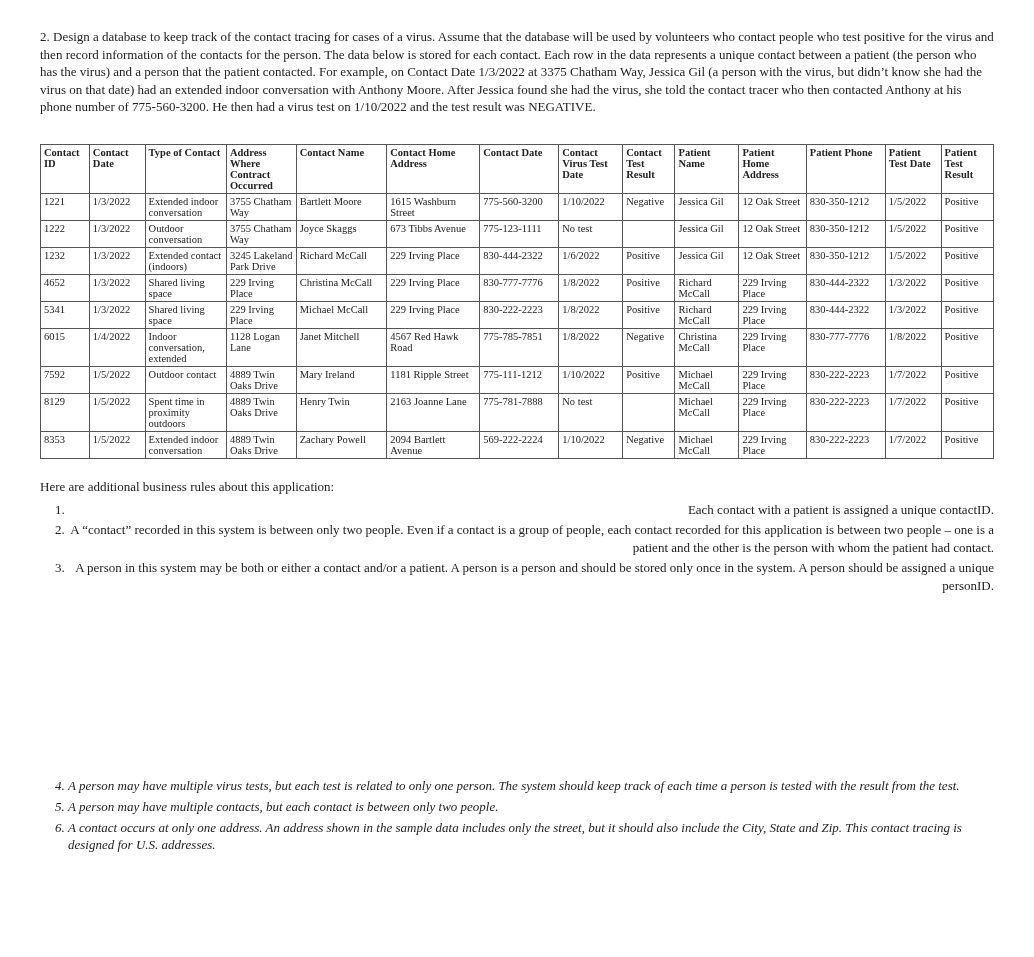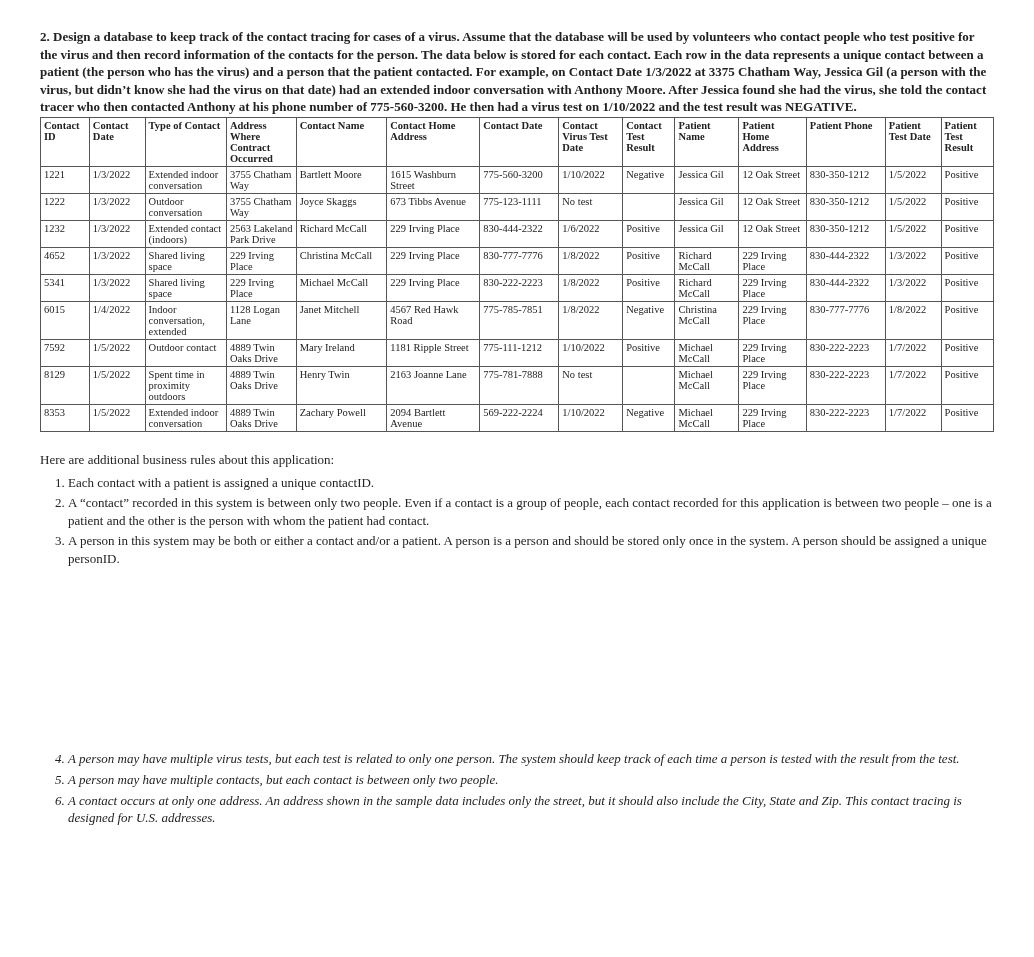--- a/index.html
+++ b/index.html
@@ -6,23 +6,22 @@
     margin: 0;
     padding: 28px 40px;
     font-family: "Times New Roman", Times, serif;
     font-size: 13px;
     color: #222;
     background: #fff;
     width: 1034px;
     box-sizing: border-box;
   }
   .intro {
-    margin-bottom: 1px;
+    margin-bottom: 28px;
     line-height: 1.35;
-    font-weight: bold;
   }
   table.data {
     border-collapse: collapse;
     width: 100%;
     font-size: 10.5px;
     table-layout: fixed;
   }
   table.data th, table.data td {
     border: 1px solid #555;
     padding: 2px 3px;
@@ -36,20 +35,21 @@
     margin-top: 16px;
   }
   .rules-intro {
     margin-top: 20px;
     margin-bottom: 6px;
   }
   ol.rules {
     margin: 0 0 0 28px;
     padding: 0;
     line-height: 1.35;
+    text-align: right;
   }
   ol.rules li {
     margin-bottom: 3px;
   }
   .gap {
     height: 180px;
   }
   ol.rules2 {
     margin: 0 0 0 28px;
     padding: 0;
@@ -130,21 +130,21 @@
         <td>Jessica Gil</td>
         <td>12 Oak Street</td>
         <td>830-350-1212</td>
         <td>1/5/2022</td>
         <td>Positive</td>
       </tr>
       <tr>
         <td>1232</td>
         <td>1/3/2022</td>
         <td>Extended contact (indoors)</td>
-        <td>2563 Lakeland Park Drive</td>
+        <td>3245 Lakeland Park Drive</td>
         <td>Richard McCall</td>
         <td>229 Irving Place</td>
         <td>830-444-2322</td>
         <td>1/6/2022</td>
         <td>Positive</td>
         <td>Jessica Gil</td>
         <td>12 Oak Street</td>
         <td>830-350-1212</td>
         <td>1/5/2022</td>
         <td>Positive</td>

